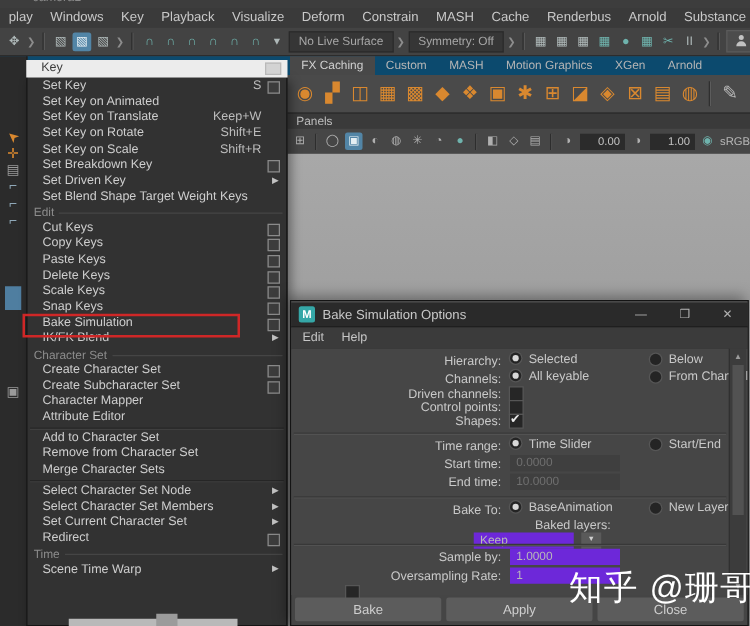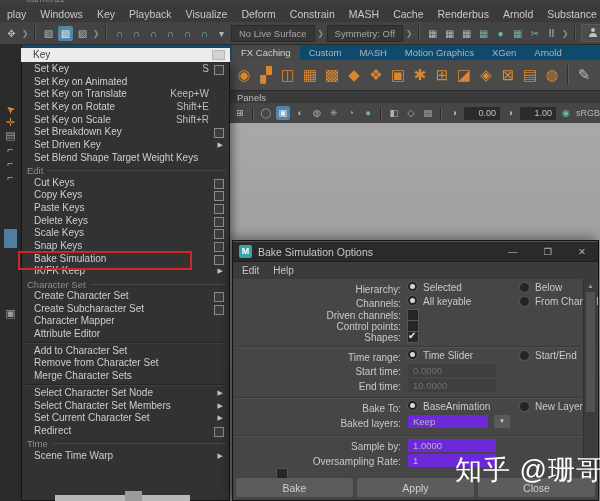--- a/index.html
+++ b/index.html
@@ -81,21 +81,21 @@
   .mico{width:13px;height:13px;background:#35a7a7;color:#fff;font-size:9px;font-weight:bold;line-height:13px;
         text-align:center;border-radius:2px;flex:0 0 auto;}
   .dtitletext{font-size:10.5px;color:#c8c8c8;white-space:nowrap;}
   .dwbtns{margin-left:auto;display:flex;gap:26px;margin-right:6px;}
   .dwbtn{color:#b3b3b3;font-size:9.5px;line-height:13px;}
   .dmenu{height:17px;background:#3b3b3b;display:flex;gap:14px;align-items:center;padding-left:9px;
          font-size:10px;color:#c6c6c6;border-bottom:1px solid #2c2c2c;}
   .dbody{position:absolute;left:0;right:0;top:38px;bottom:24px;background:#464646;}
   .drows{position:absolute;left:0;right:15px;top:0;bottom:0;padding-top:3px;}
   .drow{display:flex;align-items:center;margin-left:44px;}
-  .rh14{height:14px;} .rh11{height:11px;} .rh15{height:15px;} .rh17{height:17px;}
+  .rh14{height:14px;} .rh11{height:11px;} .rh15{height:15px;} .rh17{height:17px;flex-direction:column;}
   .dlabel{width:124px;text-align:right;padding-right:7px;color:#c9c9c9;font-size:10px;flex:0 0 auto;white-space:nowrap;}
   .dctrl{position:relative;flex:1;display:flex;align-items:flex-start;gap:6px;height:100%;}
   .opt2{position:absolute;left:112px;display:flex;align-items:center;gap:6px;}
   .optlabel{font-size:10px;color:#c9c9c9;white-space:nowrap;}
   .radio{width:9px;height:9px;border-radius:50%;background:#242424;box-shadow:0 0 0 1px #565656;flex:0 0 auto;}
   .radio.sel::after{content:"";display:block;width:5px;height:5px;margin:2px;border-radius:50%;background:#d8d8d8;}
   .dcheck{width:10px;height:10px;background:#262626;box-shadow:0 0 0 1px #565656;position:relative;flex:0 0 auto;}
   .dcheck.checked::after{content:"\2714";position:absolute;left:0px;top:-2px;font-size:10px;color:#ededed;}
   .dfield{width:88px;height:13px;background:#6d28d9;color:#b9b9b9;font-size:9.5px;line-height:13px;
           padding-left:5px;box-sizing:border-box;white-space:nowrap;}
@@ -266,21 +266,21 @@
         <div class="kitem"><span>Set Driven Key</span><span class="karrow">▶</span></div>
         <div class="kitem"><span>Set Blend Shape Target Weight Keys</span></div>
         <div class="khead">Edit</div>
         <div class="kitem"><span>Cut Keys</span><span class="kbox"></span></div>
         <div class="kitem"><span>Copy Keys</span><span class="kbox"></span></div>
         <div class="kitem"><span>Paste Keys</span><span class="kbox"></span></div>
         <div class="kitem"><span>Delete Keys</span><span class="kbox"></span></div>
         <div class="kitem"><span>Scale Keys</span><span class="kbox"></span></div>
         <div class="kitem"><span>Snap Keys</span><span class="kbox"></span></div>
         <div class="kitem"><span>Bake Simulation</span><span class="kbox"></span><span class="redbox"></span></div>
-        <div class="kitem"><span>IK/FK Keep</span><span class="karrow">▶</span></div>
+        <div class="kitem"><span>IK/FK Blend</span><span class="karrow">▶</span></div>
         <div class="khead">Character Set</div>
         <div class="kitem"><span>Create Character Set</span><span class="kbox"></span></div>
         <div class="kitem"><span>Create Subcharacter Set</span><span class="kbox"></span></div>
         <div class="kitem"><span>Character Mapper</span></div>
         <div class="kitem"><span>Attribute Editor</span></div>
         <div class="ksep"></div>
         <div class="kitem"><span>Add to Character Set</span></div>
         <div class="kitem"><span>Remove from Character Set</span></div>
         <div class="kitem"><span>Merge Character Sets</span></div>
         <div class="ksep"></div>

